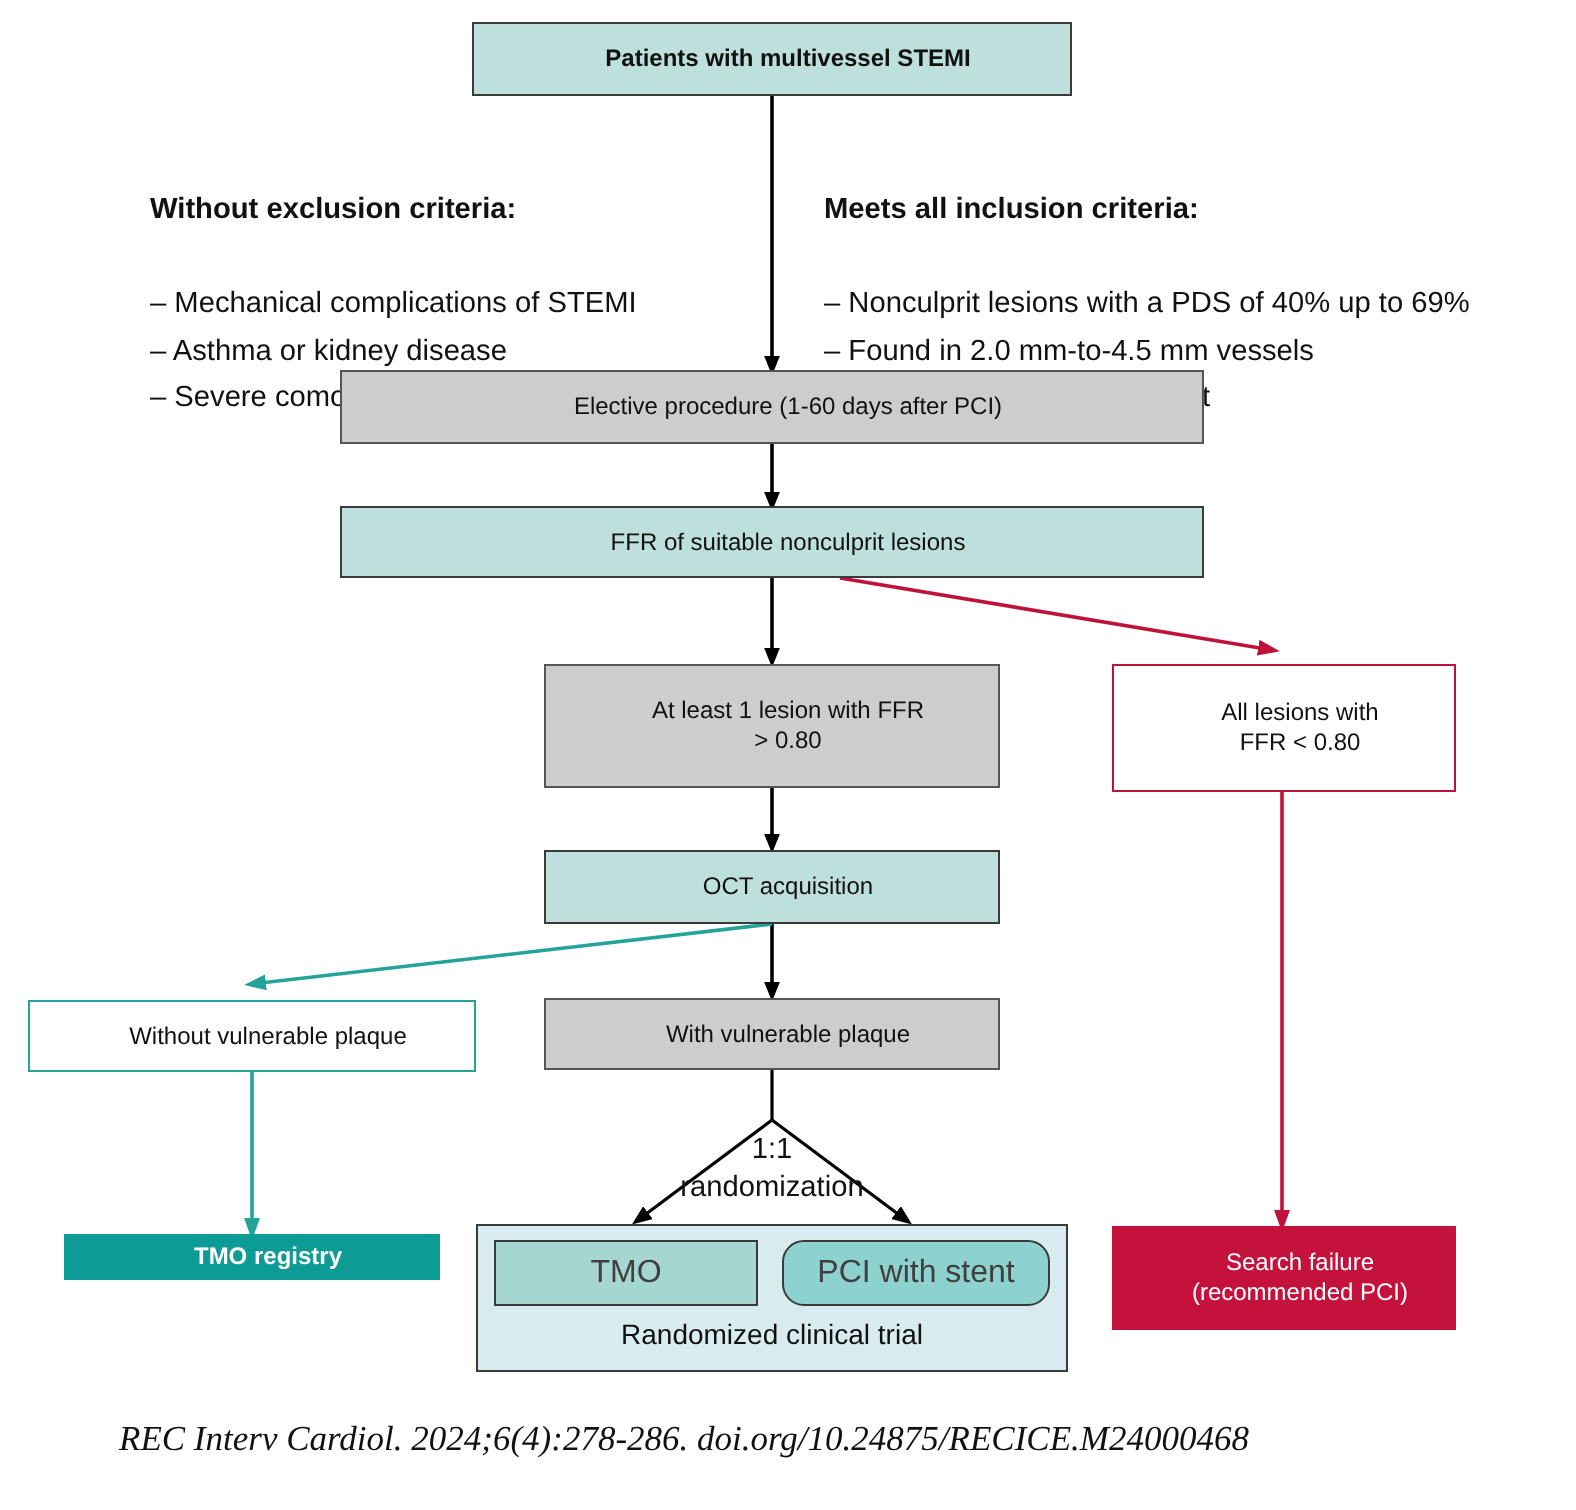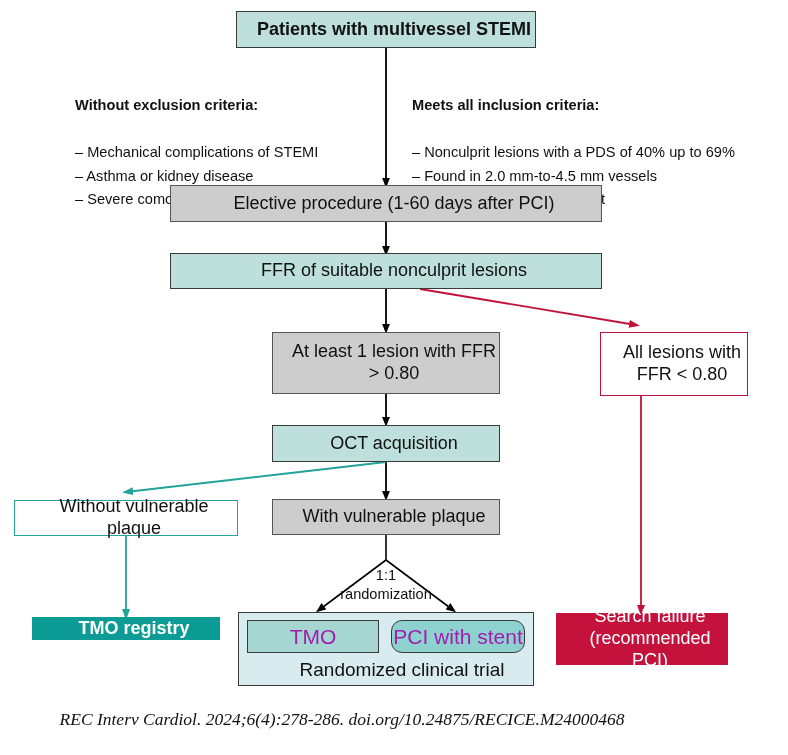--- a/index.html
+++ b/index.html
@@ -13,21 +13,21 @@
   #stage{position:absolute;left:0;top:0;width:788px;height:755px;}
   #links{position:absolute;left:0;top:0;width:788px;height:755px;pointer-events:none;}
 
   .node{
     position:absolute;
     box-sizing:border-box;
     display:flex;
     align-items:center;
     justify-content:center;
     text-align:center;
-    font-size:18px;
+    font-size:12px;
     color:#111111;
     line-height:1.22;
     white-space:pre-line;
     padding-left:16px;
   }
   .teal-fill{background:#bde0dc;border:1.6px solid #3a3a3a;}
   .gray-fill{background:#cdcdcd;border:1.6px solid #555555;}
   .white-teal{background:#ffffff;border:1.6px solid #23a39a;}
   .white-red{background:#ffffff;border:1.8px solid #bf1238;}
   .solid-teal{background:#0d9b95;border:1.4px solid #0d9b95;color:#ffffff;font-weight:bold;}
@@ -47,29 +47,29 @@
   .rct-outer{
     position:absolute;
     box-sizing:border-box;
     background:#d8ecef;
     border:1.6px solid #3a3a3a;
   }
   .rct-inner{
     position:absolute;
     box-sizing:border-box;
     display:flex;align-items:center;justify-content:center;
-    font-size:21px;color:#a21caf;
+    font-size:16px;color:#404040;
     border:1.5px solid #3a3a3a;
   }
   .rct-tmo{background:#a6d6d2;}
   .rct-pci{background:#8ed2cf;}
   .rct-caption{
     position:absolute;
-    font-size:19px;color:#111111;
-    text-align:center;width:100%;padding-left:16px;
+    font-size:14px;color:#111111;
+    text-align:center;width:100%;
   }
 
   .rand-label{
     position:absolute;
     font-size:14.6px;color:#111111;
     text-align:center;line-height:1.3;
     white-space:pre-line;
   }
 
   .citation{
@@ -139,21 +139,21 @@
 – Treatable with a single stent</span>
   </div>
 
   <div class="node gray-fill" style="left:170px;top:185px;width:432px;height:37px;">Elective procedure (1-60 days after PCI)</div>
 
   <div class="node teal-fill" style="left:170px;top:253px;width:432px;height:36px;">FFR of suitable nonculprit lesions</div>
 
   <div class="node gray-fill" style="left:272px;top:332px;width:228px;height:62px;">At least 1 lesion with FFR
 &gt; 0.80</div>
 
-  <div class="node white-red" style="left:556px;top:332px;width:148px;height:64px;margin-left:44px;">All lesions with
+  <div class="node white-red" style="left:556px;top:332px;width:172px;height:64px;">All lesions with
 FFR &lt; 0.80</div>
 
   <div class="node teal-fill" style="left:272px;top:425px;width:228px;height:37px;">OCT acquisition</div>
 
   <div class="node white-teal" style="left:14px;top:500px;width:224px;height:36px;">Without vulnerable plaque</div>
 
   <div class="node gray-fill" style="left:272px;top:499px;width:228px;height:36px;">With vulnerable plaque</div>
 
   <div class="rand-label" style="left:326px;top:566px;width:120px;">1:1
 randomization</div>

